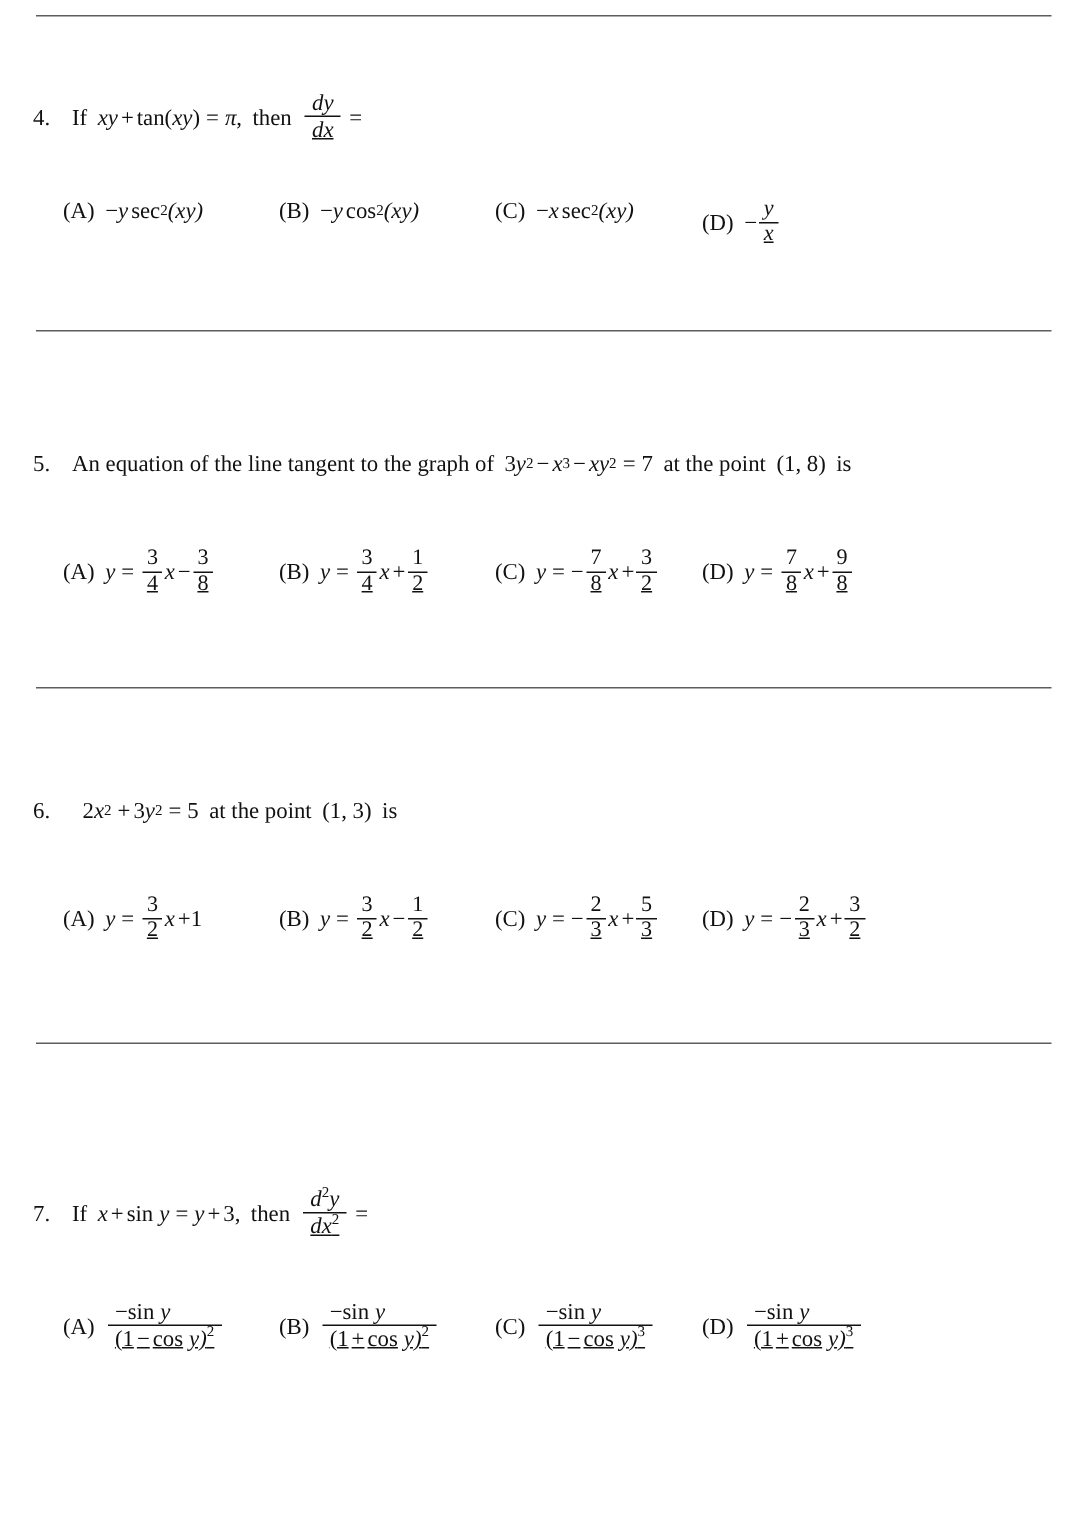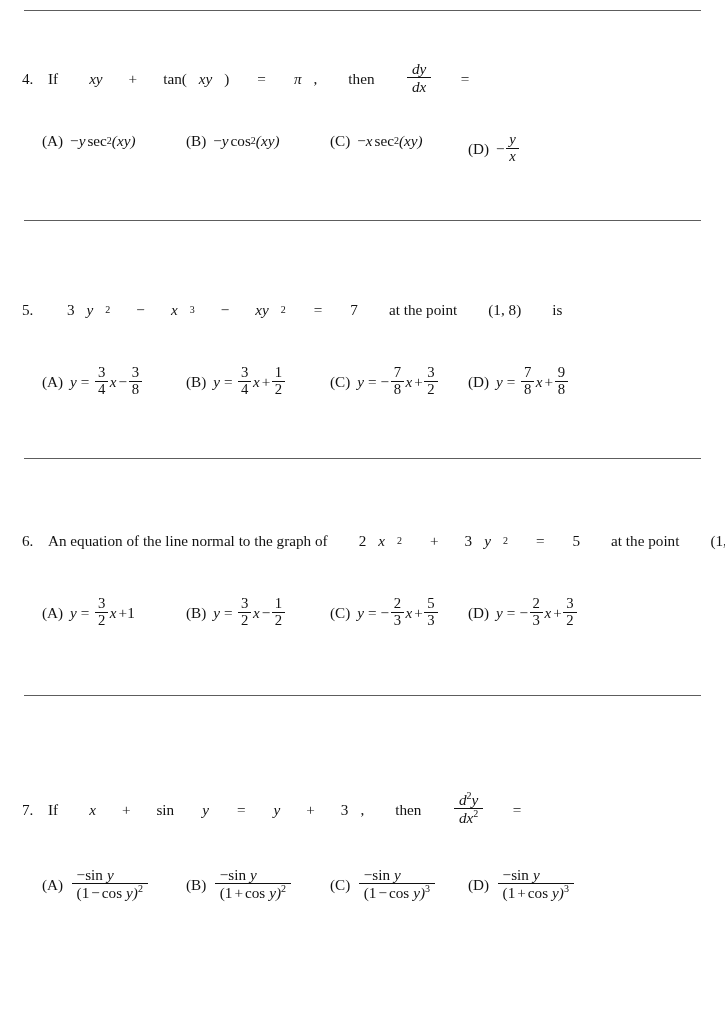--- a/index.html
+++ b/index.html
@@ -43,21 +43,21 @@
     line-height: 1;
     display: flex;
     align-items: center;
   }
   .qnum {
     display: inline-block;
     width: 26px;
     flex: 0 0 26px;
     font-size: 15.2px;
   }
-  .stem-body { display: flex; align-items: center; gap: 12px; }
+  .stem-body { display: flex; align-items: center; }
 
   
   .options { position: absolute; left: 0; top: 0; width: 725px; height: 1px; }
   .opt {
     position: absolute;
     display: flex;
     align-items: center;
     white-space: nowrap;
     font-size: 15.2px;
     line-height: 1;
@@ -88,20 +88,21 @@
     top: -0.05em;
   }
   .frac > .num {
     padding: 0 3px 0.5px 3px;
     font-size: 0.97em;
   }
   .frac > .den {
     padding: 0.5px 3px 0 3px;
     border-top: 1.1px solid #111111;
     font-size: 0.97em;
+    text-decoration: underline;
   }
   .frac.big > .num, .frac.big > .den { font-size: 1em; padding-left: 5px; padding-right: 5px; }
 </style>
 </head>
 <body>
 
 <div class="page">
 
   <div class="rule" style="top:10px;"></div>
   <div class="rule" style="top:220px;"></div>
@@ -176,20 +177,21 @@
         </span>
       </div>
     </div>
   </div>
 
   <div class="qblock">
 
     <div class="stem" style="top:302px;">
       <span class="qnum">5.</span>
       <span class="stem-body">
+        <span class="mo">An equation of the line tangent to the graph of</span>
         <span class="sp2"></span>
         <span class="mo">3</span>
           <span class="mi">y</span>
           <sup class="pow">2</sup>
         <span class="thin"></span>
         <span class="mo">−</span>
         <span class="thin"></span>
         <span class="mi">x</span>
           <sup class="pow">3</sup>
         <span class="thin"></span>
@@ -288,21 +290,20 @@
           </span>
       </div>
     </div>
   </div>
 
   <div class="qblock">
 
     <div class="stem" style="top:533px;">
       <span class="qnum">6.</span>
       <span class="stem-body">
-        <span class="mo">An equation of the line normal to the graph of</span>
         <span class="sp2"></span>
         <span class="mo">2</span>
           <span class="mi">x</span>
           <sup class="pow">2</sup>
         <span class="sp"></span>
         <span class="mo">+</span>
         <span class="thin"></span>
         <span class="mo">3</span>
           <span class="mi">y</span>
           <sup class="pow">2</sup>

